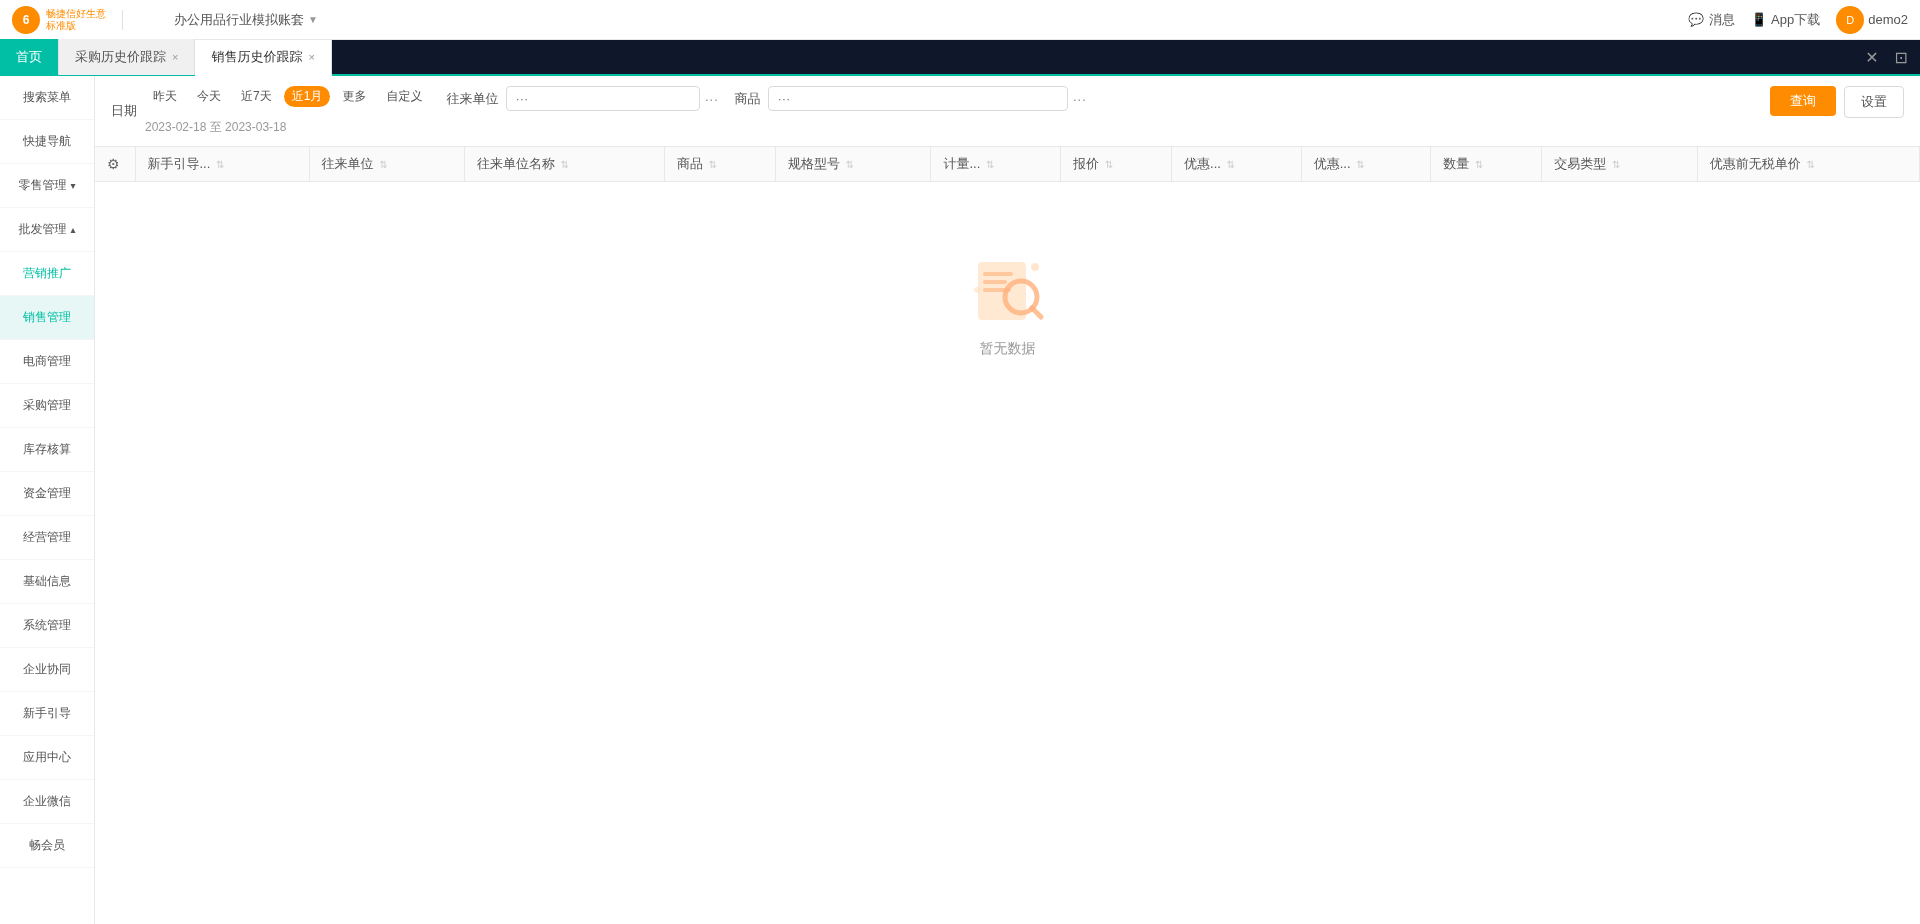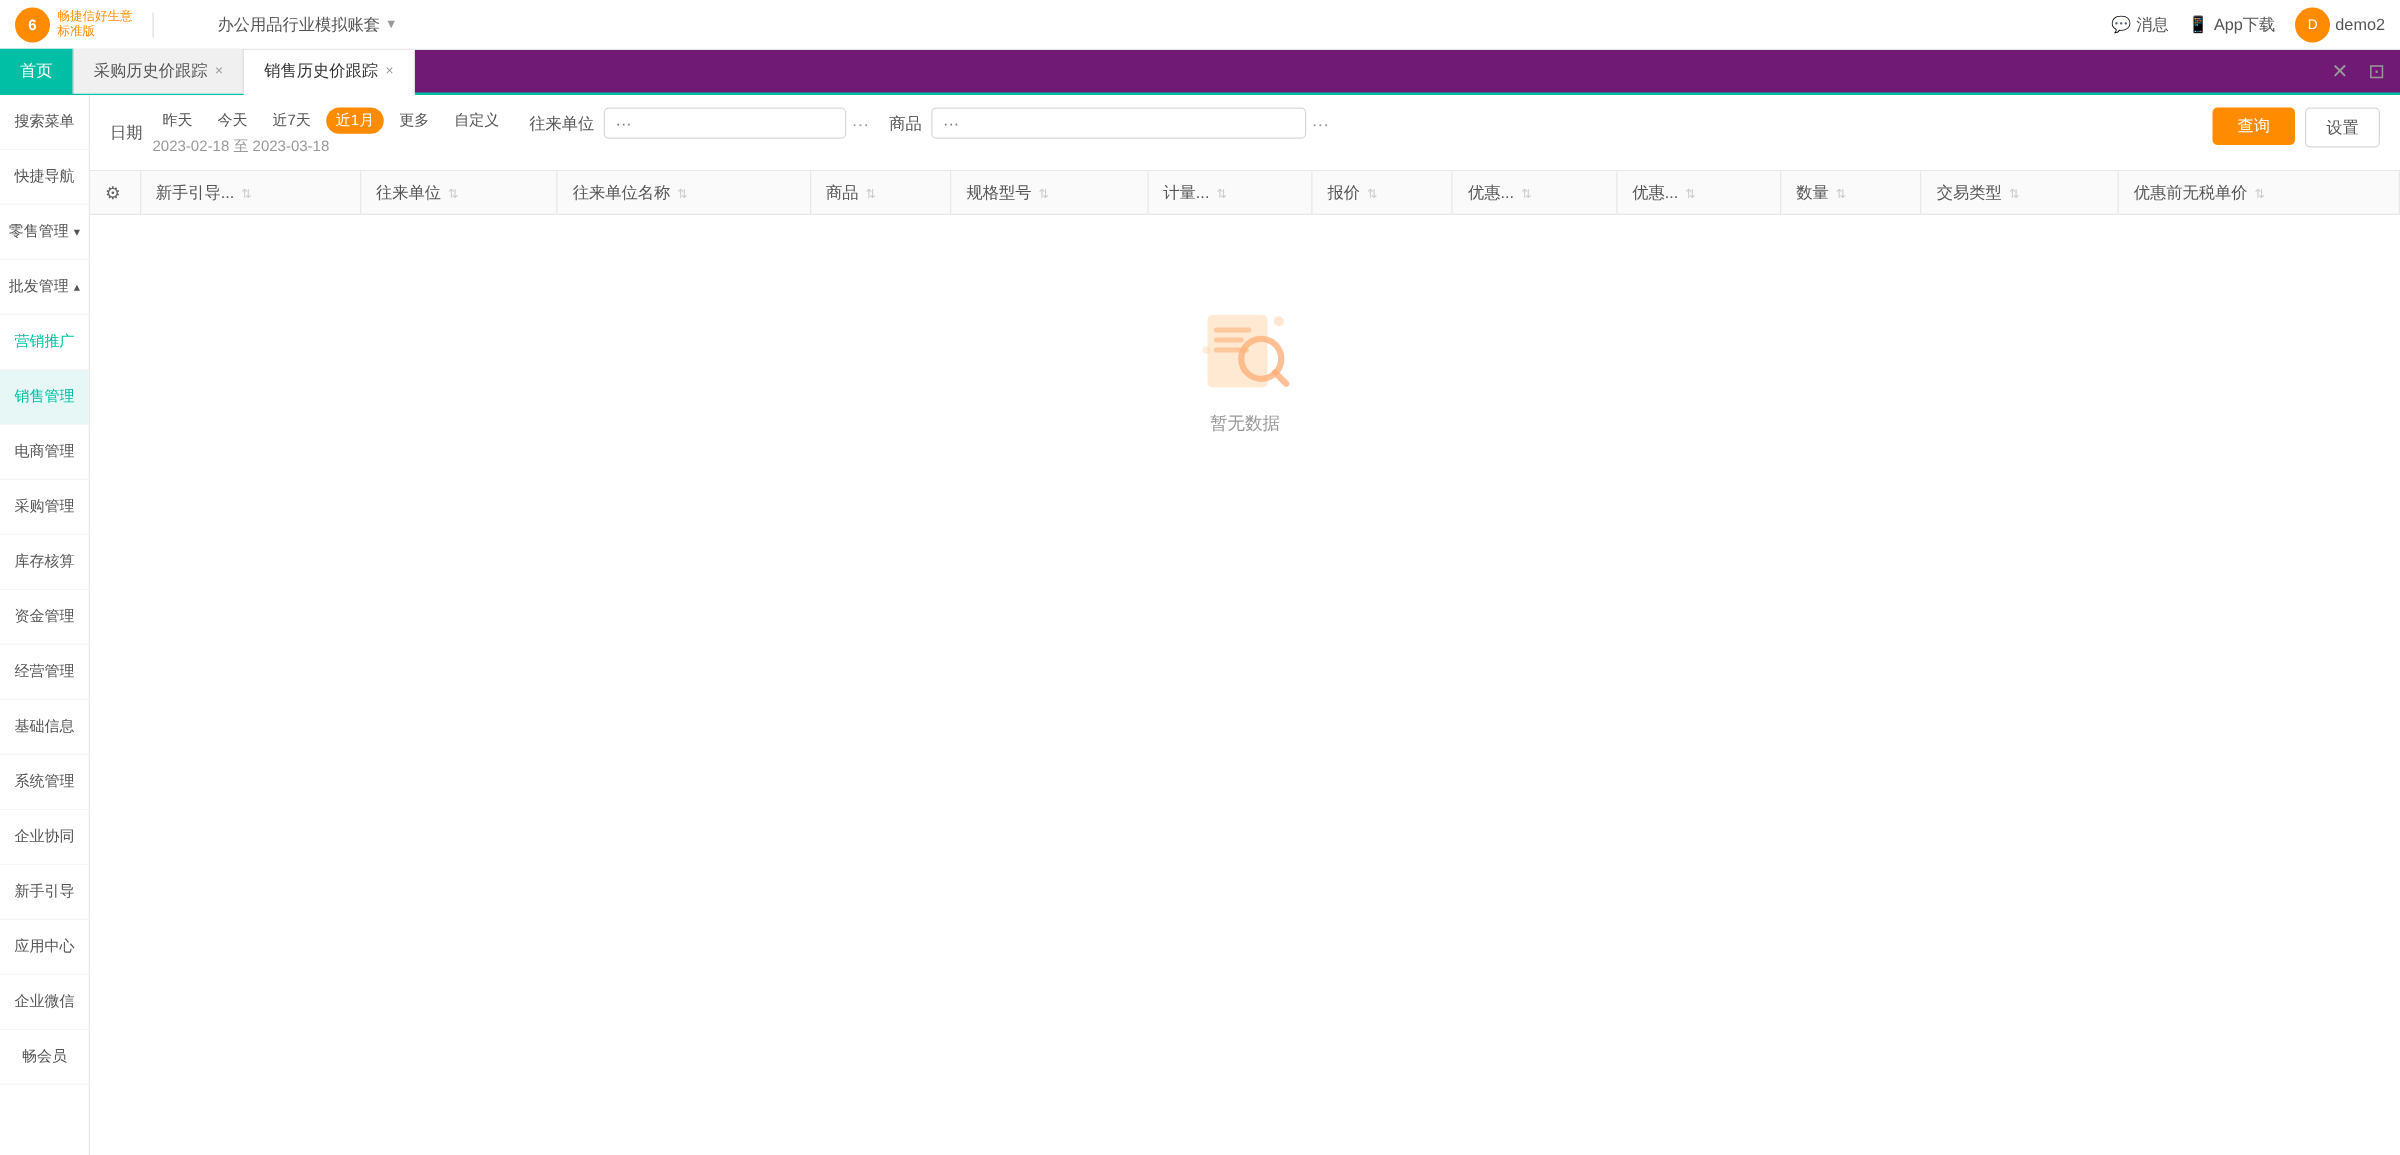--- a/index.html
+++ b/index.html
@@ -18,40 +18,40 @@
     .divider-v { width: 1px; height: 20px; background: #e0e0e0; margin: 0 8px; }
     .app-selector { display: flex; align-items: center; gap: 4px; color: #555; font-size: 13px; cursor: pointer; margin-left: 35px; }
     .dropdown-arrow { font-size: 10px; color: #999; }
 
     .top-header-right { display: flex; align-items: center; gap: 16px; color: #555; font-size: 13px; }
     .header-action { display: flex; align-items: center; gap: 4px; cursor: pointer; color: #555; }
     .avatar { width: 28px; height: 28px; border-radius: 50%; background: #ff8c00; display: flex; align-items: center; justify-content: center; color: #fff; font-size: 11px; }
 
     
     .tab-bar {
-      display: flex; align-items: center; background: #701a75; height: 36px;
+      display: flex; align-items: center; background: #0f172a; height: 36px;
       border-bottom: 2px solid #00bfa5; flex-shrink: 0; padding-left: 0;
     }
     .tab {
       display: flex; align-items: center; padding: 0 16px; height: 36px;
       font-size: 13px; cursor: pointer; color: #555; border-right: 1px solid #e0e0e0;
       background: #f0f0f0; white-space: nowrap;
     }
     .tab.active { background: #fff; color: #333; border-bottom: 2px solid #fff; margin-bottom: -2px; padding-left: 16px; }
     .tab-close { margin-left: 6px; font-size: 11px; color: #999; cursor: pointer; }
     .tab-home { background: #00bfa5; color: #fff; padding: 0 16px; }
     .tab-bar-right { margin-left: auto; display: flex; align-items: center; gap: 8px; padding-right: 8px; }
     .tab-bar-btn { font-size: 16px; color: #999; cursor: pointer; padding: 4px; }
 
     
     .main-layout { display: flex; flex: 1; overflow: hidden; }
 
     
     .sidebar {
-      width: 72px; background: #fff; border-right: 1px solid #e8e8e8;
+      width: 95px; background: #fff; border-right: 1px solid #e8e8e8;
       display: flex; flex-direction: column; flex-shrink: 0; overflow-y: auto;
     }
     .sidebar-item {
       display: flex; flex-direction: column; align-items: center; justify-content: center;
       padding: 10px 4px; cursor: pointer; color: #555; font-size: 12px;
       border-bottom: 1px solid #f5f5f5; min-height: 44px; text-align: center;
     }
     .sidebar-item.active { background: #e6f7f5; color: #00bfa5; }
     .sidebar-item.has-arrow { flex-direction: row; justify-content: center; gap: 4px; }
     .sidebar-arrow { font-size: 10px; }
@@ -75,21 +75,21 @@
       display: flex; align-items: flex-start; padding: 10px 16px; gap: 16px;
       background: #fff; border-bottom: 1px solid #e8e8e8; flex-shrink: 0; flex-wrap: wrap;
     }
     .filter-group { display: flex; align-items: center; gap: 8px; }
     .filter-label { color: #555; font-size: 13px; white-space: nowrap; }
     .date-options { display: flex; align-items: center; gap: 4px; }
     .date-option {
       padding: 2px 8px; border-radius: 12px; font-size: 12px; cursor: pointer; color: #555;
     }
     .date-option.active { background: #ff8c00; color: #fff; }
-    .date-range { font-size: 12px; color: #999; margin-top: 2px; }
+    .date-range { font-size: 12px; color: #999; margin-top: 12px; }
     .filter-date-block { display: flex; flex-direction: column; }
 
     .filter-input-group { display: flex; align-items: center; gap: 4px; }
     .filter-input {
       border: 1px solid #d9d9d9; border-radius: 4px; padding: 4px 8px;
       font-size: 13px; color: #333; min-width: 200px; outline: none; cursor: pointer;
     }
     .filter-dots { color: #999; cursor: pointer; font-size: 14px; }
 
     .filter-right { margin-left: auto; display: flex; align-items: flex-start; gap: 8px; }

